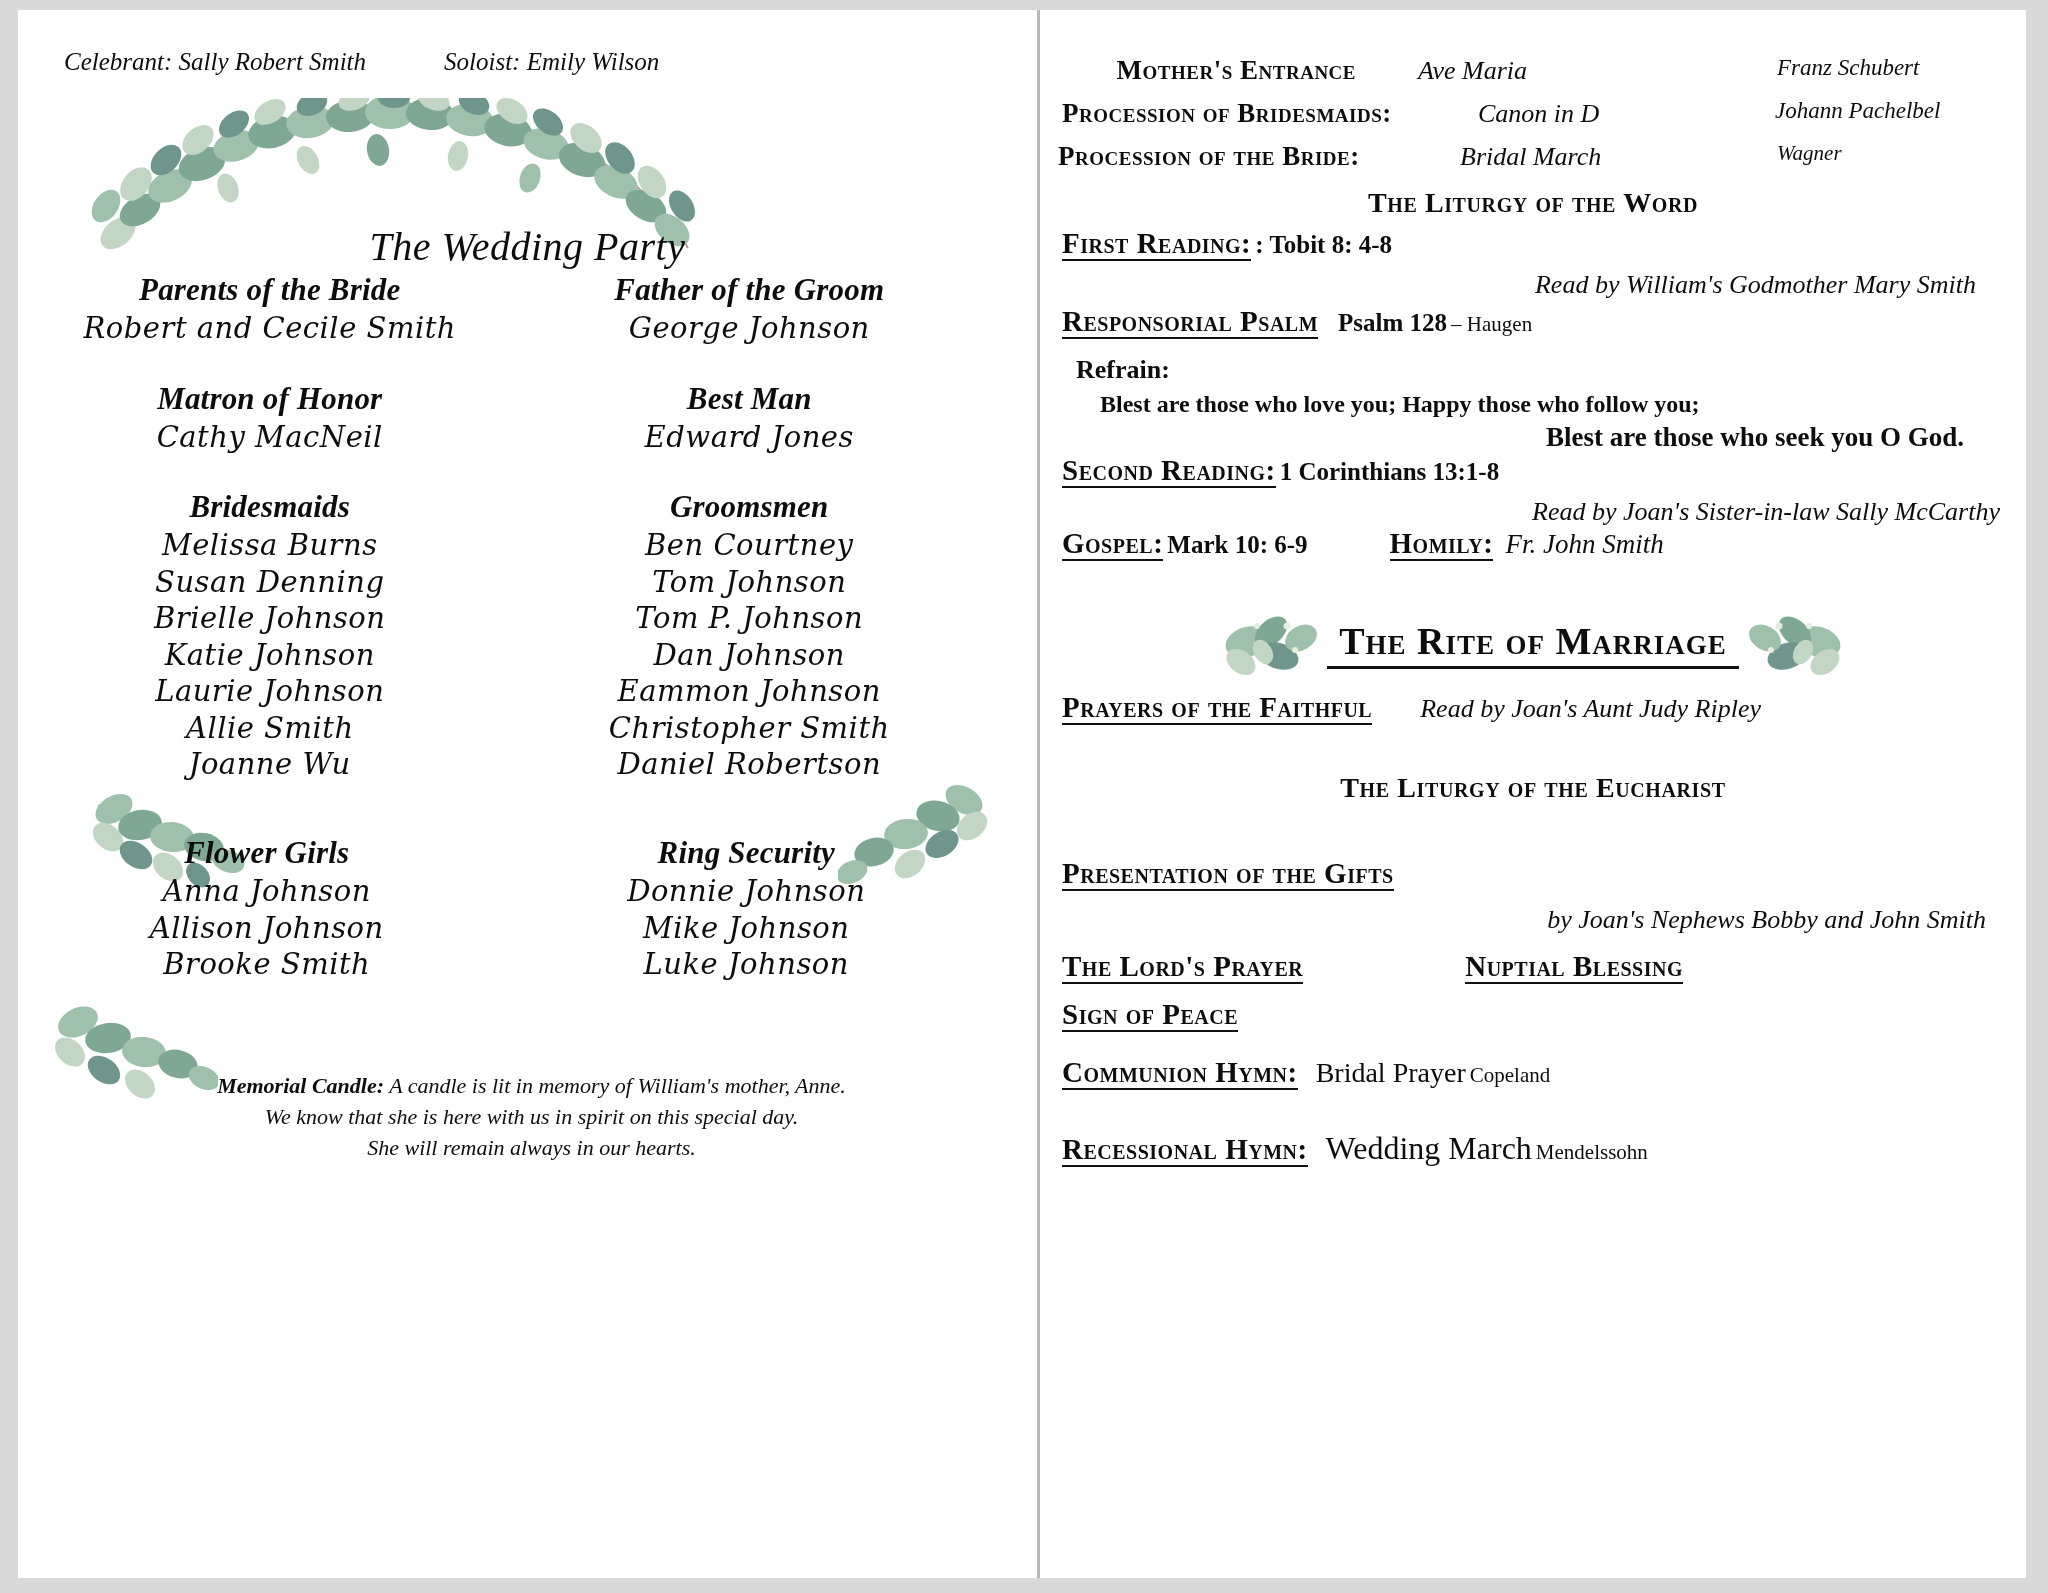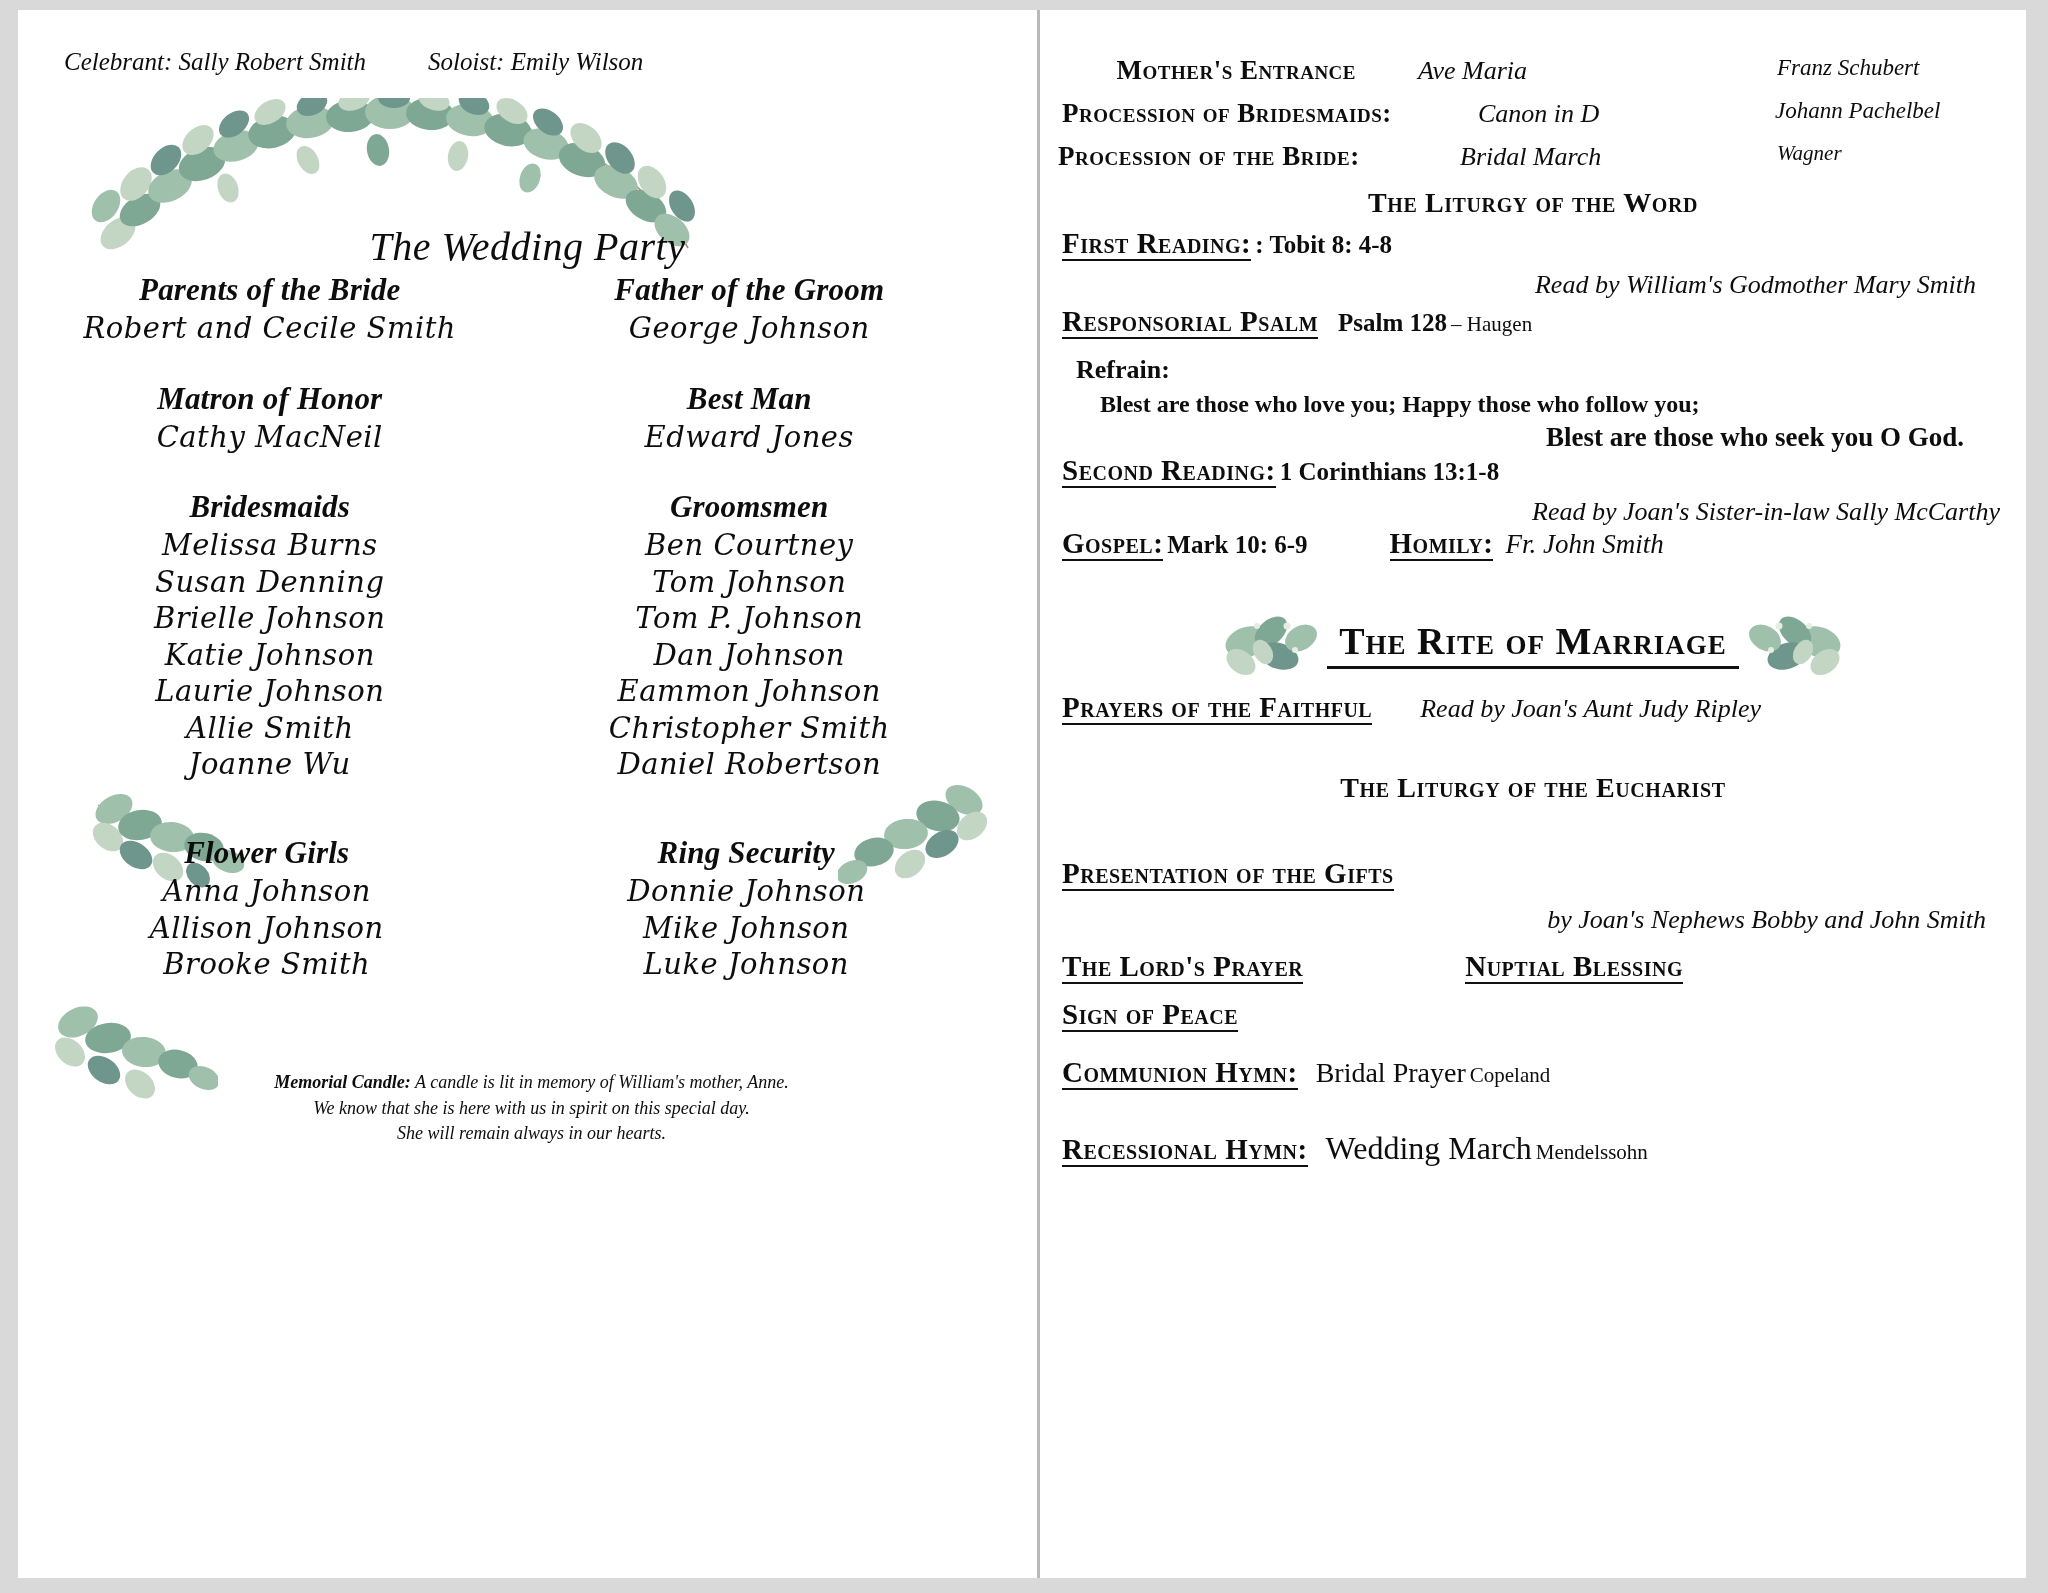--- a/index.html
+++ b/index.html
@@ -61,21 +61,21 @@
   .officiants {
     position: absolute;
     top: 38px;
     left: 0;
     width: 100%;
     display: flex;
     font-style: italic;
     font-size: 25px;
   }
   .officiant-celebrant { margin-left: 46px; }
-  .officiant-soloist { margin-left: 62px; }
+  .officiant-soloist { margin-left: 78px; }
 
   .wreath-top {
     position: absolute;
     top: 88px;
     left: 60px;
     width: 640px;
     height: 160px;
   }
 
   .party-title {
@@ -149,21 +149,21 @@
     height: 110px;
   }
 
   .memorial {
     position: absolute;
     top: 1060px;
     left: 0;
     width: 100%;
     text-align: center;
     font-style: italic;
-    font-size: 18px;
+    font-size: 22px;
     line-height: 1.42;
     padding-left: 40px;
     padding-right: 32px;
     box-sizing: border-box;
   }
   .memorial b {
     font-weight: 700;
     font-style: italic;
   }
 

